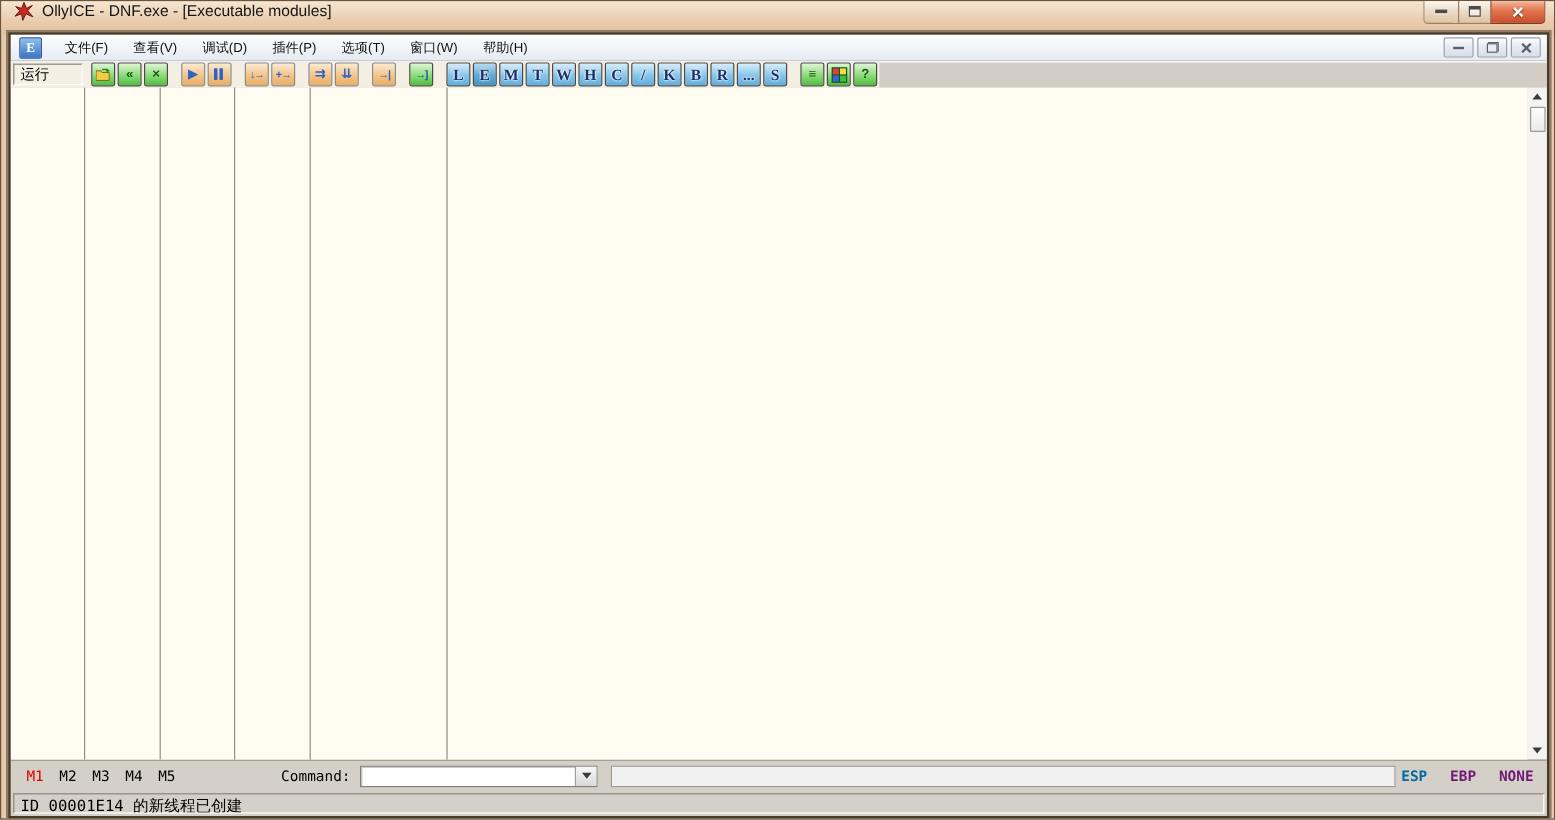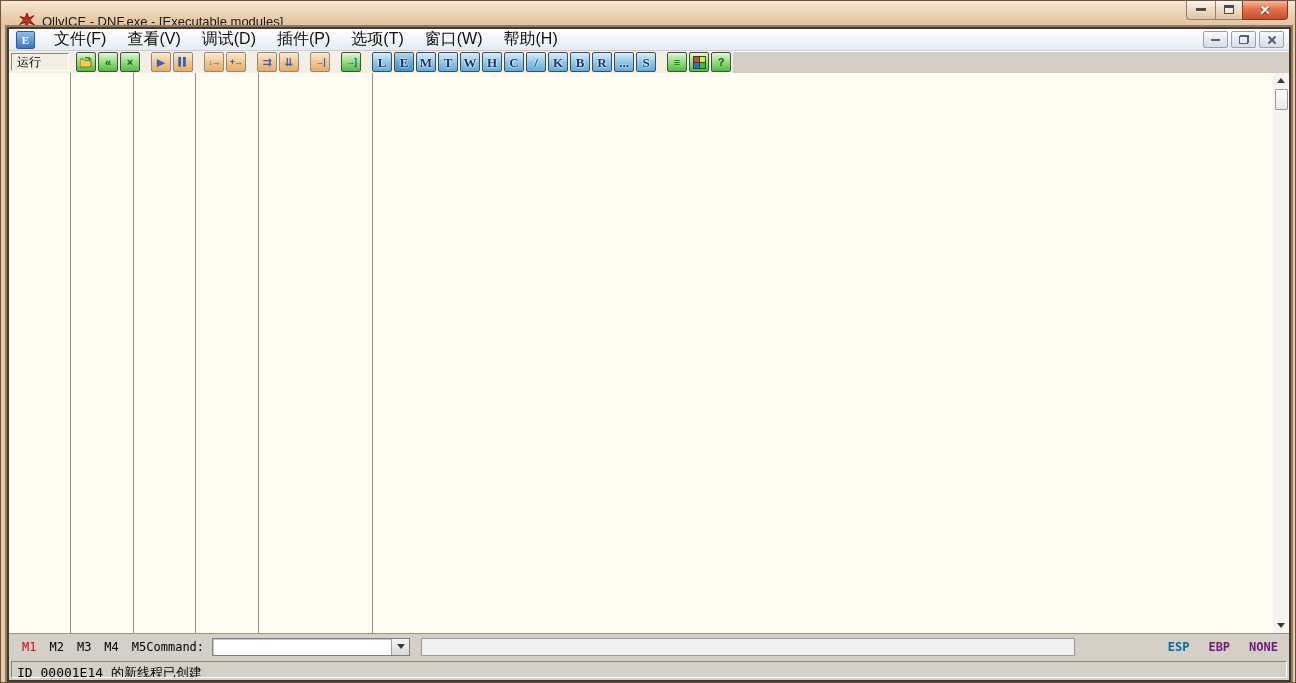--- a/index.html
+++ b/index.html
@@ -1,22 +1,22 @@
 <!DOCTYPE html>
 <html><head>
 <meta charset="utf-8">
 <style>
   html,body{margin:0;padding:0;background:#6b6b6b;}
   .window{position:relative;width:1296px;height:683px;background:#E7C9AC;
     font-family:"Liberation Sans","DejaVu Sans",sans-serif;box-sizing:border-box;
     border:1px solid #6B543C;overflow:hidden;}
   
   .titlebar{position:absolute;left:0;top:0;width:100%;height:28px;
-    background:linear-gradient(#F6E6D2,#E9CCAC 60%,#E2C19D);display:flex;align-items:flex-end;
-    padding-left:17px;box-sizing:border-box;}
+    background:linear-gradient(#F6E6D2,#E9CCAC 60%,#E2C19D);display:flex;align-items:flex-start;
+    padding-left:10px;box-sizing:border-box;}
   .title-icon{width:18px;height:17px;margin-right:6px;flex:0 0 auto;}
   .title-text{font-size:13px;color:#151515;}
   .win-controls{position:absolute;top:-1px;right:7px;display:flex;}
   .win-btn{height:20px;box-sizing:border-box;border:1px solid #9C8061;border-top:none;
     display:flex;align-items:center;justify-content:center;margin-left:-1px;
     background:linear-gradient(#FDFAF6,#EEDFCB 45%,#DFC4A4);}
   .win-btn.first{border-radius:0 0 0 4px;width:30px;}
   .win-btn.mid{width:28px;}
   .win-btn.closebtn{width:46px;border-radius:0 0 4px 0;border-color:#7E3A26;
     background:linear-gradient(#F7C0A8,#E3764F 45%,#C84E2E);}
@@ -32,21 +32,21 @@
   .content{position:absolute;left:8px;top:28px;width:1280px;height:651px;
     display:flex;flex-direction:column;box-sizing:border-box;
     box-shadow:0 0 0 2px #473A2C,0 0 0 4px #8F7B63;background:#D4D0C8;}
   
   .menubar{height:22px;flex:0 0 22px;background:linear-gradient(#FEFEFE,#E6EAF2);
     display:flex;align-items:center;padding-left:7px;border-bottom:1px solid #C9CDD6;box-sizing:border-box;}
   .menu-e-icon{width:17px;height:16px;background:linear-gradient(#8FC0EC,#3A74C4);
     border:1px solid #2A5BA8;border-radius:2px;color:#FFF;font-weight:bold;font-size:11px;
     display:flex;align-items:center;justify-content:center;margin-right:11px;
     font-family:"Liberation Serif",serif;}
-  .menu-item{font-size:16px;color:#101010;padding:3px 8px;margin-right:5px;white-space:nowrap;}
+  .menu-item{font-size:11px;color:#101010;padding:3px 8px;margin-right:5px;white-space:nowrap;}
   .mdi-controls{margin-left:auto;display:flex;gap:3px;padding-right:5px;}
   .mdi-btn{width:25px;height:17px;box-sizing:border-box;border:1px solid #98A0AC;border-radius:2px;
     background:linear-gradient(#FBFCFE,#E4E9F1 50%,#D9DFEA);display:flex;align-items:center;justify-content:center;}
   .mdi-min{width:9px;height:2px;background:#5A6068;}
   .mdi-restore{position:relative;width:10px;height:9px;}
   .mdi-restore::before{content:"";position:absolute;right:0;top:0;width:7px;height:6px;border:1px solid #5A6068;}
   .mdi-restore::after{content:"";position:absolute;left:0;bottom:0;width:7px;height:6px;border:1px solid #5A6068;background:#E8ECF3;}
   .mdi-x{position:relative;width:10px;height:10px;}
   .mdi-x::before,.mdi-x::after{content:"";position:absolute;left:0;top:4px;width:10px;height:2px;background:#5A6068;}
   .mdi-x::before{transform:rotate(45deg);}
@@ -101,21 +101,21 @@
     border-top:5px solid #3A3A3A;}
   .scroll-thumb{width:13px;height:21px;box-sizing:border-box;border:1px solid #9A9A9A;border-radius:1px;
     background:linear-gradient(#FEFEFE,#E9E9E9);margin-top:1px;flex:0 0 auto;}
   .scroll-spacer{flex:1;}
   
   .bottombar{height:26px;flex:0 0 26px;background:#D4D0C8;display:flex;align-items:center;
     font-family:"DejaVu Sans Mono","Liberation Mono",monospace;font-size:12px;
     border-top:1px solid #9A968E;box-sizing:border-box;}
   .mbtn{margin-left:13px;color:#000;font-weight:normal;letter-spacing:0;cursor:default;}
   .mbtn.active{color:#E00000;}
-  .command-label{color:#000;font-size:12px;}
+  .command-label{margin-left:88px;color:#000;font-size:12px;}
   .combo{margin-left:8px;width:198px;height:18px;box-sizing:border-box;background:#FFF;
     border:1px solid #7E7E7E;display:flex;box-shadow:inset 1px 1px 0 #C8C8C8;}
   .combo-input{flex:1;border:none;outline:none;min-width:0;padding:0 3px;
     font:12px "DejaVu Sans Mono",monospace;background:transparent;}
   .combo-btn{width:17px;flex:0 0 17px;background:linear-gradient(#F7F7F7,#D9D9D9);
     border-left:1px solid #A0A0A0;display:flex;align-items:center;justify-content:center;}
   .info-panel{margin-left:11px;width:654px;height:18px;box-sizing:border-box;background:#F0F0F0;
     border:1px solid #9A9A9A;}
   .flags{margin-left:auto;margin-right:11px;display:flex;gap:19px;font-weight:bold;}
   .flag{color:#701a75;cursor:default;}

